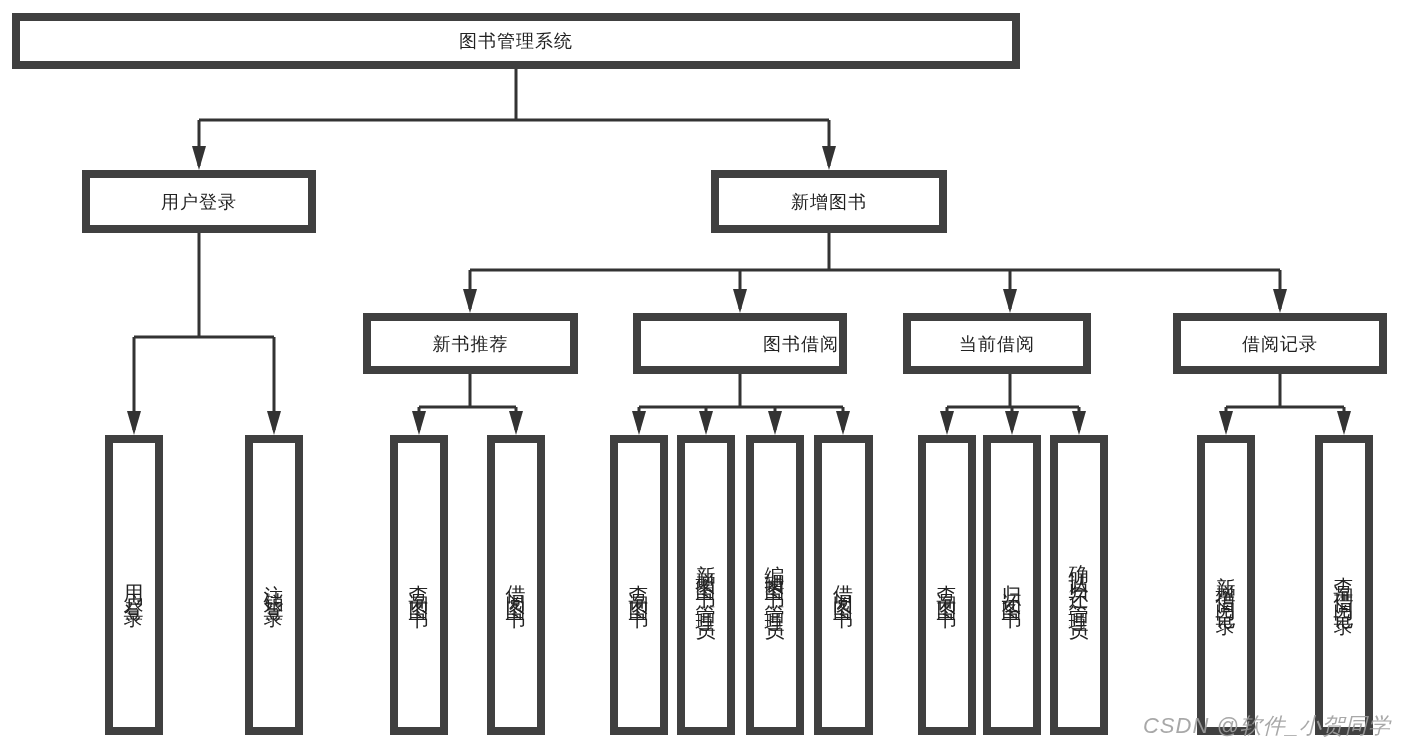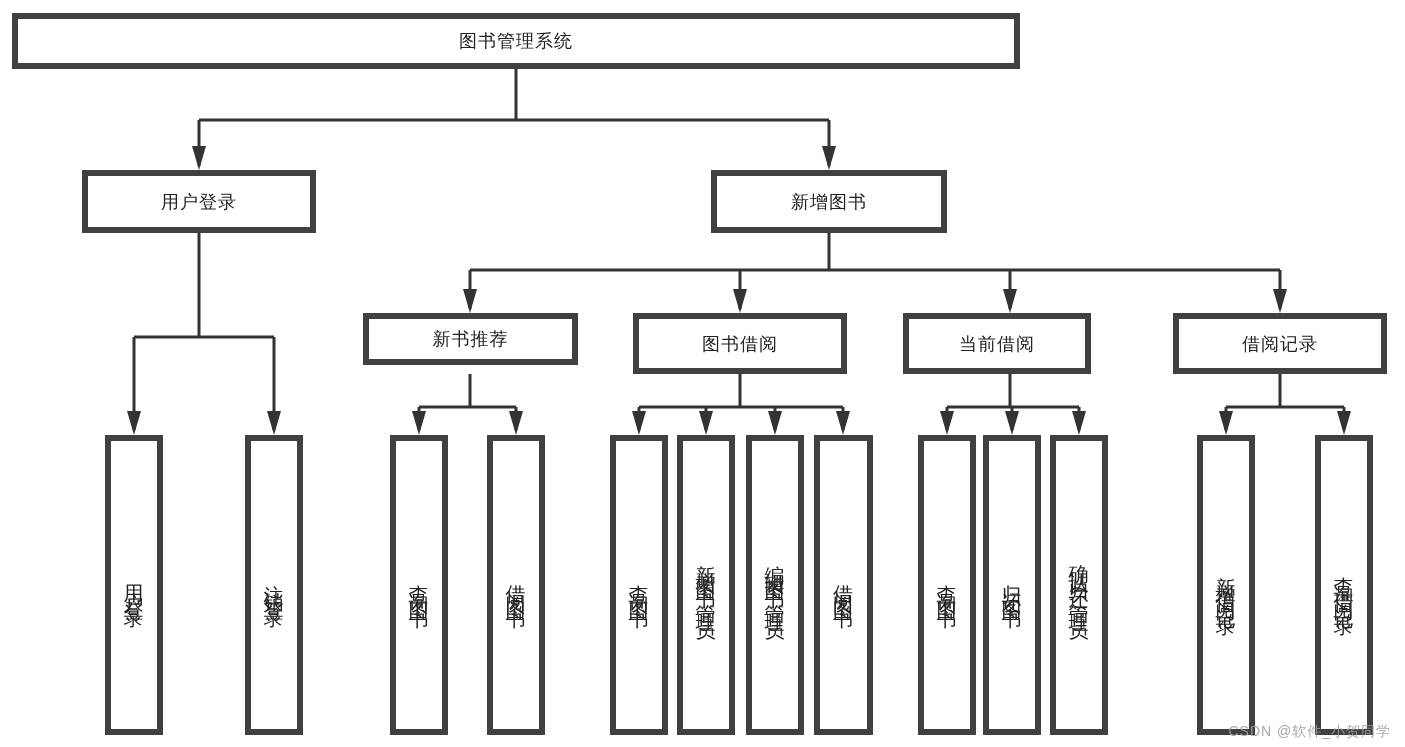--- a/index.html
+++ b/index.html
@@ -20,21 +20,21 @@
     left: 0;
     top: 0;
     width: 1405px;
     height: 747px;
     pointer-events: none;
   }
   .node {
     position: absolute;
     box-sizing: border-box;
     background: #ffffff;
-    border: 6px solid #404040;
+    border: 8px solid #404040;
     display: flex;
     align-items: center;
     justify-content: center;
     color: #222222;
     z-index: 2;
   }
   .node-h {
     font-size: 18px;
     letter-spacing: 1px;
   }
@@ -45,24 +45,25 @@
     writing-mode: vertical-rl;
     text-orientation: mixed;
     letter-spacing: 8px;
     line-height: 1;
     white-space: nowrap;
   }
   .watermark {
     position: absolute;
     right: 14px;
     bottom: 6px;
-    font-size: 14px;
+    font-size: 22px;
     color: rgba(158, 158, 158, 0.9);
     z-index: 5;
     letter-spacing: 1px;
+    font-style: italic;
   }
 </style>
 </head>
 <body>
 
 <div class="canvas">
 
   <svg class="connectors" width="1405" height="747" viewBox="0 0 1405 747" xmlns="http://www.w3.org/2000/svg">
     <g stroke="#333333" stroke-width="3" fill="none">
 
@@ -107,24 +108,24 @@
     <span>图书管理系统</span>
   </div>
 
   <div class="node node-h" style="left:82px; top:170px; width:234px; height:63px;">
     <span>用户登录</span>
   </div>
   <div class="node node-h" style="left:711px; top:170px; width:236px; height:63px;">
     <span>新增图书</span>
   </div>
 
-  <div class="node node-h" style="left:363px; top:313px; width:215px; height:52px;">
+  <div class="node node-h" style="left:363px; top:313px; width:215px; height:61px;">
     <span>新书推荐</span>
   </div>
-  <div class="node node-h" style="left:633px; top:313px; width:214px; height:61px;">
+  <div class="node node-h" style="left:633px; top:313px; width:214px; height:61px;justify-content:flex-end;">
     <span>图书借阅</span>
   </div>
   <div class="node node-h" style="left:903px; top:313px; width:188px; height:61px;">
     <span>当前借阅</span>
   </div>
   <div class="node node-h" style="left:1173px; top:313px; width:214px; height:61px;">
     <span>借阅记录</span>
   </div>
 
   <div class="node node-v" style="left:105px; top:435px; width:58px; height:300px;">

